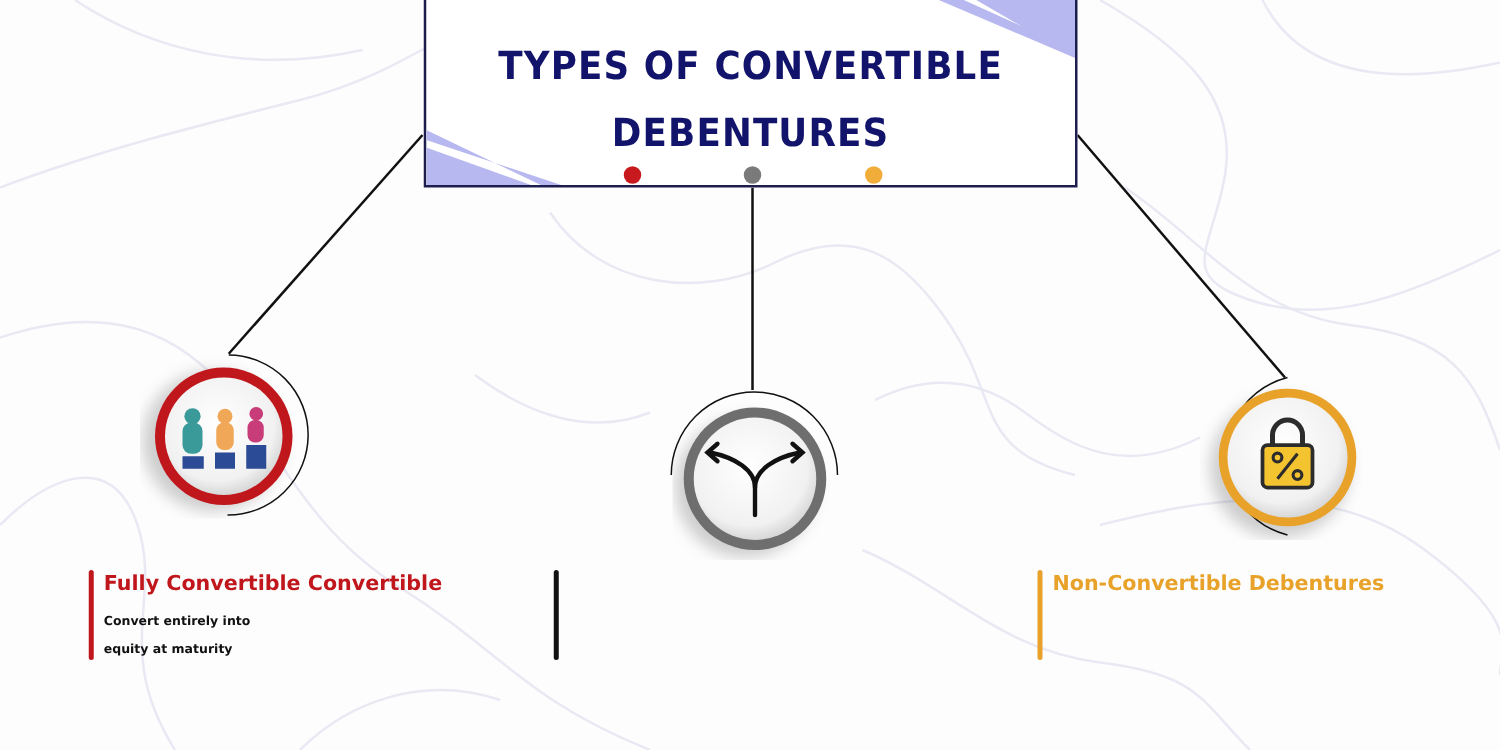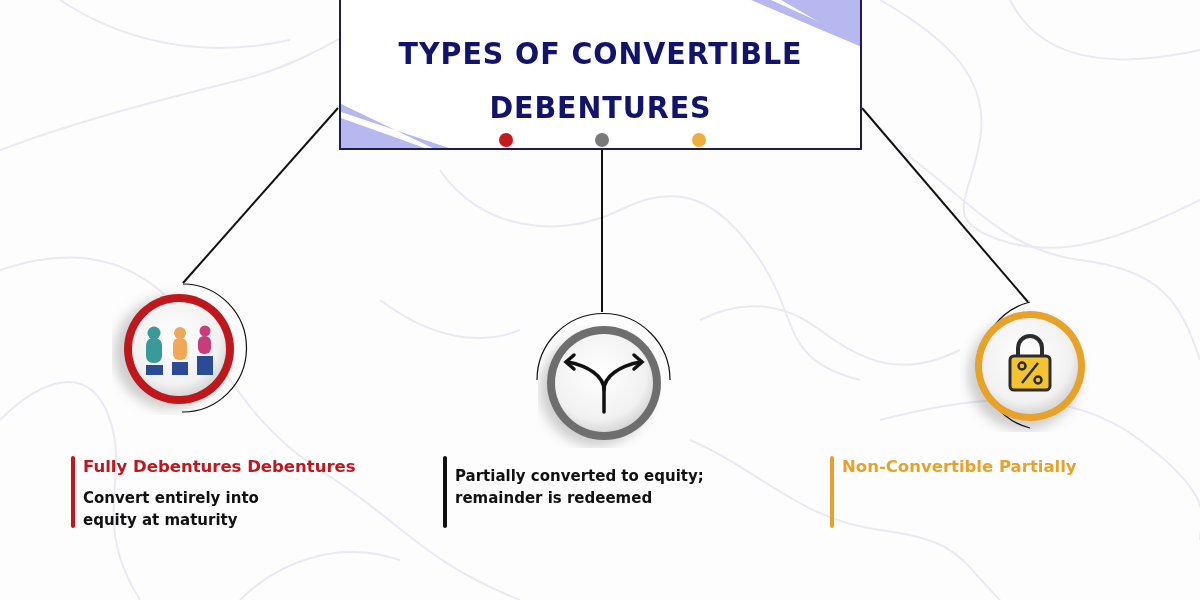--- a/index.html
+++ b/index.html
@@ -21,21 +21,21 @@
   .connectors { position: absolute; left: 0; top: 0; width: 1200px; height: 600px; pointer-events: none; }
   .icon-wrap { position: absolute; }
   .icon-wrap svg { display: block; }
   .card { position: absolute; top: 456px; padding-left: 12px; }
   .card .bar { position: absolute; left: 0; top: 0; width: 4px; height: 72px; border-radius: 2px; }
   .card .heading {
     font-family: "DejaVu Sans", sans-serif; font-weight: bold; font-size: 16.5px; line-height: 22px;
     white-space: nowrap;
   }
   .card .desc {
-    margin-top: 9px; font-family: "DejaVu Sans", sans-serif; font-weight: bold; font-size: 15px;
+    margin-top: 9px; font-family: "DejaVu Sans", sans-serif; font-weight: bold; font-size: 10px;
     line-height: 22px; color: #111111; white-space: pre-line;
   }
 </style>
 </head>
 <body>
 
 <svg class="bg" viewBox="0 0 1200 600">
   <g fill="none" stroke="#e9e9f3" stroke-width="2">
     <path d="M0 150 C 80 120, 160 100, 240 80 S 360 20, 420 0"></path>
     <path d="M0 270 C 60 250, 120 250, 170 300 S 240 420, 320 470 S 420 560, 520 600"></path>
@@ -150,27 +150,25 @@
       <rect x="50" y="54" width="40" height="34" rx="4" fill="#f4c430" stroke="#2c2c2c" stroke-width="3"></rect>
       <circle cx="62" cy="64" r="3.5" fill="none" stroke="#2c2c2c" stroke-width="2.5"></circle>
       <circle cx="78" cy="78" r="3.5" fill="none" stroke="#2c2c2c" stroke-width="2.5"></circle>
       <line x1="78" y1="61" x2="62" y2="81" stroke="#2c2c2c" stroke-width="2.5"></line>
     </g>
   </svg>
 </div>
 
 <div class="card" style="left:71px;">
   <div class="bar" style="background:#c0171d;"></div>
-  <div class="heading" style="color:#c0171d;">Fully Debentures Debentures</div>
+  <div class="heading" style="color:#c0171d;">Fully Convertible Convertible</div>
   <div class="desc">Convert entirely into
 equity at maturity</div>
 </div>
 
 <div class="card" style="left:443px;">
   <div class="bar" style="background:#111111;"></div>
-  <div class="desc">Partially converted to equity;
-remainder is redeemed</div>
 </div>
 
 <div class="card" style="left:830px;">
   <div class="bar" style="background:#e8a22a;"></div>
-  <div class="heading" style="color:#e8a22a;">Non-Convertible Partially</div>
+  <div class="heading" style="color:#e8a22a;">Non-Convertible Debentures</div>
 </div>
 
 </body></html>

